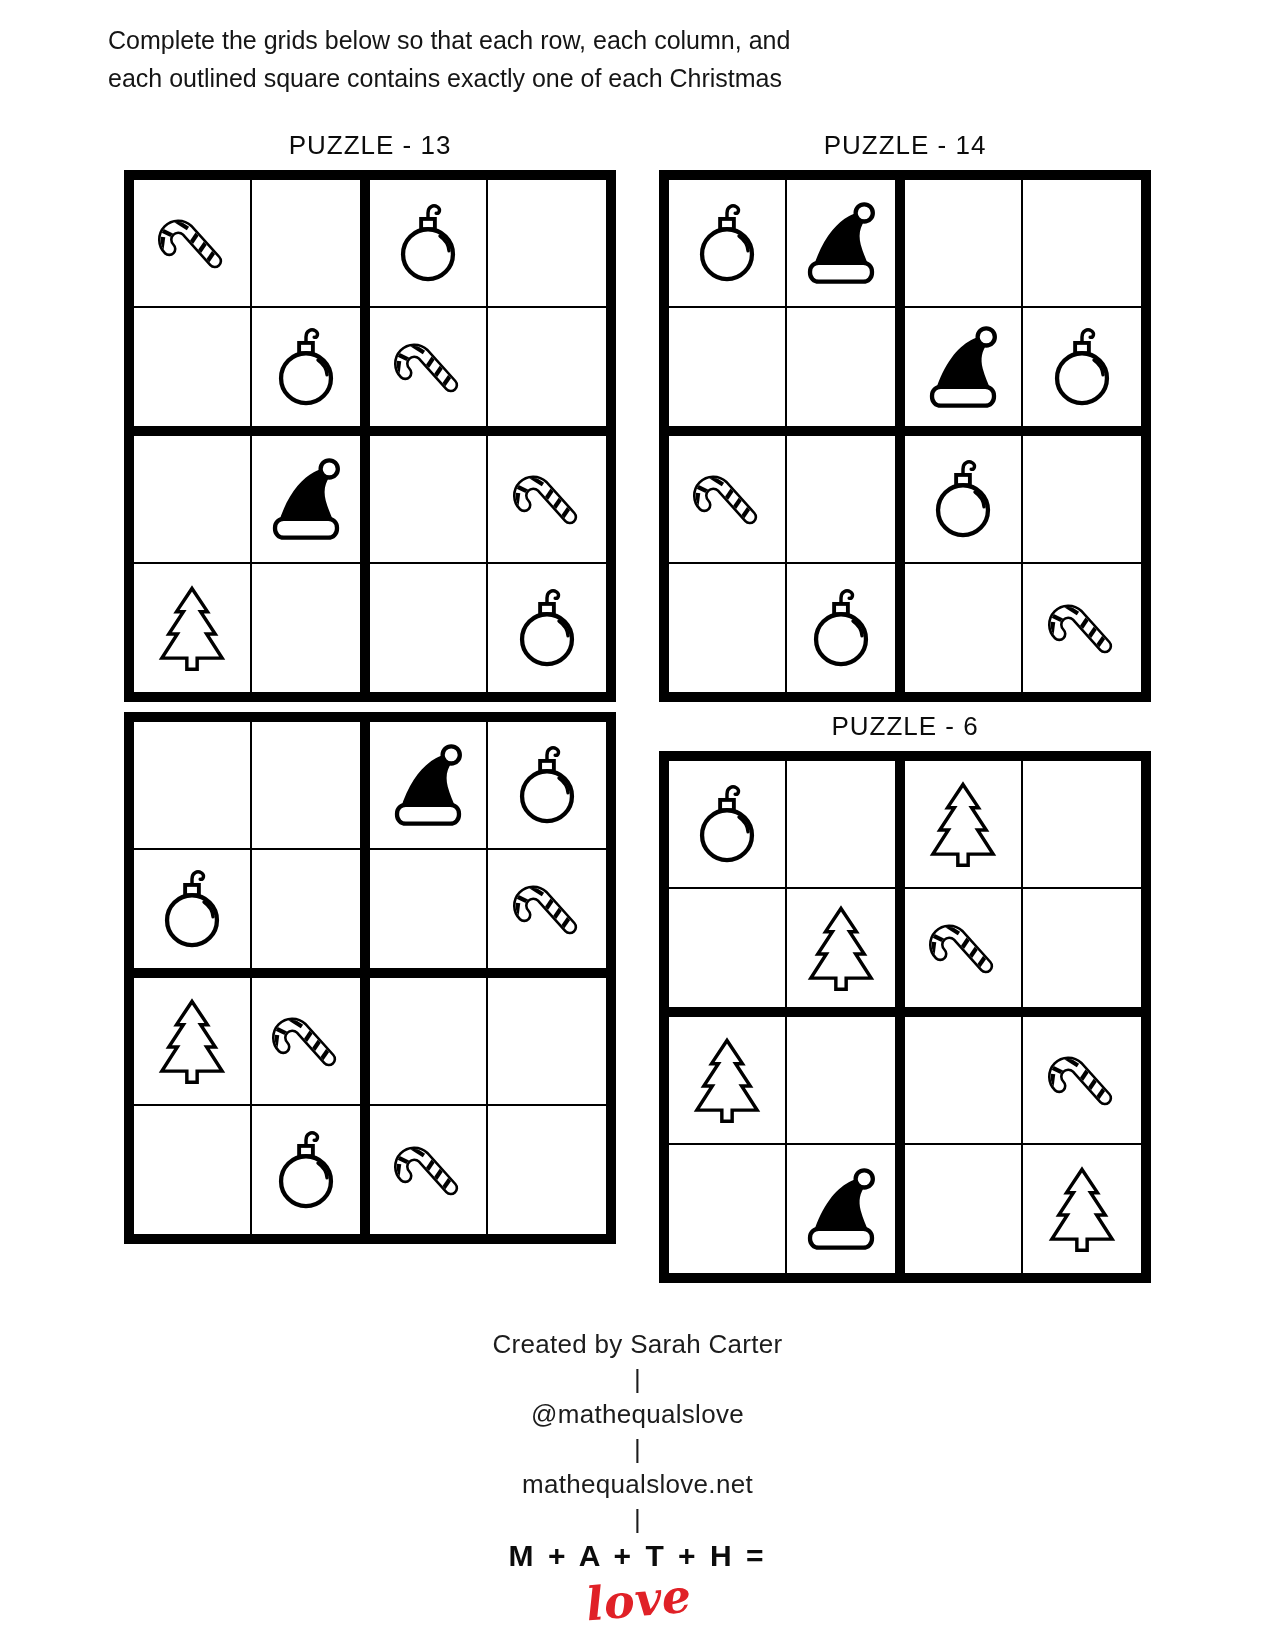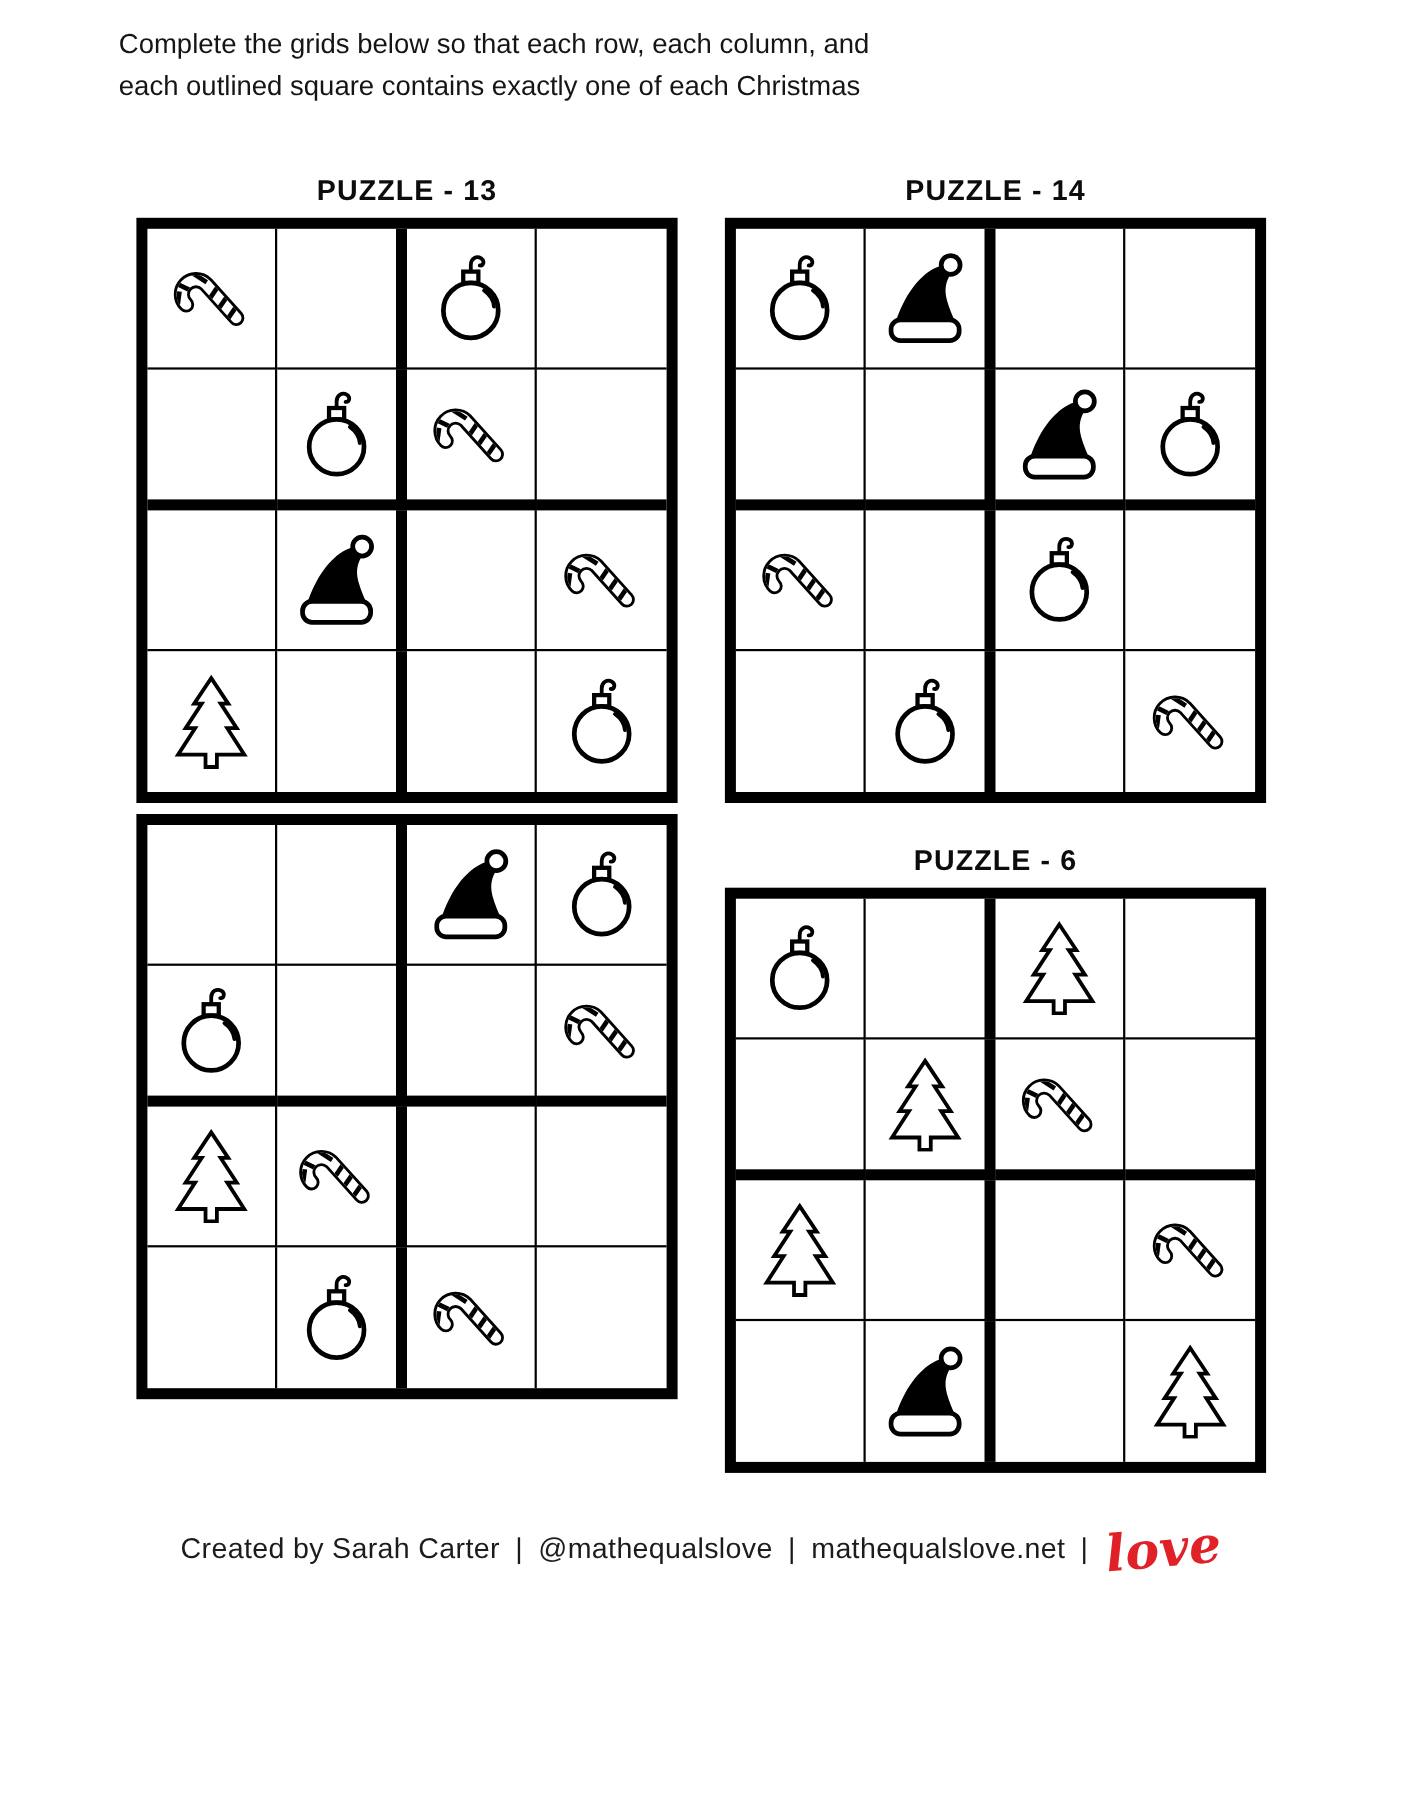--- a/index.html
+++ b/index.html
@@ -17,41 +17,41 @@
   }
   .instructions{margin:22px 0 0 108px;font-size:25px;line-height:1.5;color:#151515;}
   .instructions div{white-space:nowrap;}
 
   
   .puzzles{
     margin-top:34px;display:grid;grid-template-columns:auto auto;
     column-gap:43px;row-gap:10px;justify-content:center;
   }
   .ptitle{
-    text-align:center;font-weight:bold;font-size:26px;letter-spacing:1px;
-    color:#0c0c0c;margin-bottom:9px;line-height:1.15;margin-top:28px;
+    text-align:center;font-weight:normal;font-size:26px;letter-spacing:1px;
+    color:#0c0c0c;margin-bottom:9px;line-height:1.15;
   }
   .sgrid{
     display:grid;grid-template-columns:repeat(4,118px);grid-auto-rows:128px;
     border:10px solid #000;width:fit-content;background:#fff;
   }
   .cell{
     box-sizing:border-box;display:flex;align-items:center;justify-content:center;
     border-right:2px solid #000;border-bottom:2px solid #000;
   }
   .cell.c1{border-right-width:10px}
   .cell.c3{border-right-width:0}
   .cell.r1{border-bottom-width:10px}
   .cell.r3{border-bottom-width:0}
   .icon{width:86px;height:86px;display:block;}
 
   
   .footer{
     margin-top:46px;display:flex;align-items:center;justify-content:center;
-    gap:14px;font-size:26px;color:#1c1c1c;letter-spacing:0.3px;
+    gap:4px;font-size:26px;color:#1c1c1c;letter-spacing:0.3px;flex-direction:column;
   }
   .footer .sep{color:#1c1c1c;}
   .brand{font-weight:bold;font-size:30px;letter-spacing:3px;color:#0c0c0c;white-space:nowrap;}
   .love{
     font-family:"DejaVu Serif", serif;font-style:italic;font-weight:bold;
     font-size:46px;line-height:1;display:inline-block;transform:rotate(-5deg);
     margin-left:2px;
   }
   .svg-defs{position:absolute;width:0;height:0;overflow:hidden;}
 </style>
@@ -320,16 +320,17 @@
       </div>
     </div>
 
   <div class="footer">
     <span>Created by Sarah Carter</span>
     <span class="sep">|</span>
     <span>@mathequalslove</span>
     <span class="sep">|</span>
     <span>mathequalslove.net</span>
     <span class="sep">|</span>
+    <span class="brand">M + A + T + H =</span>
     <span class="love" id="love-word" style="color: rgb(224, 33, 39);">love</span>
   </div>
 
 </div>
 
 </body></html>

